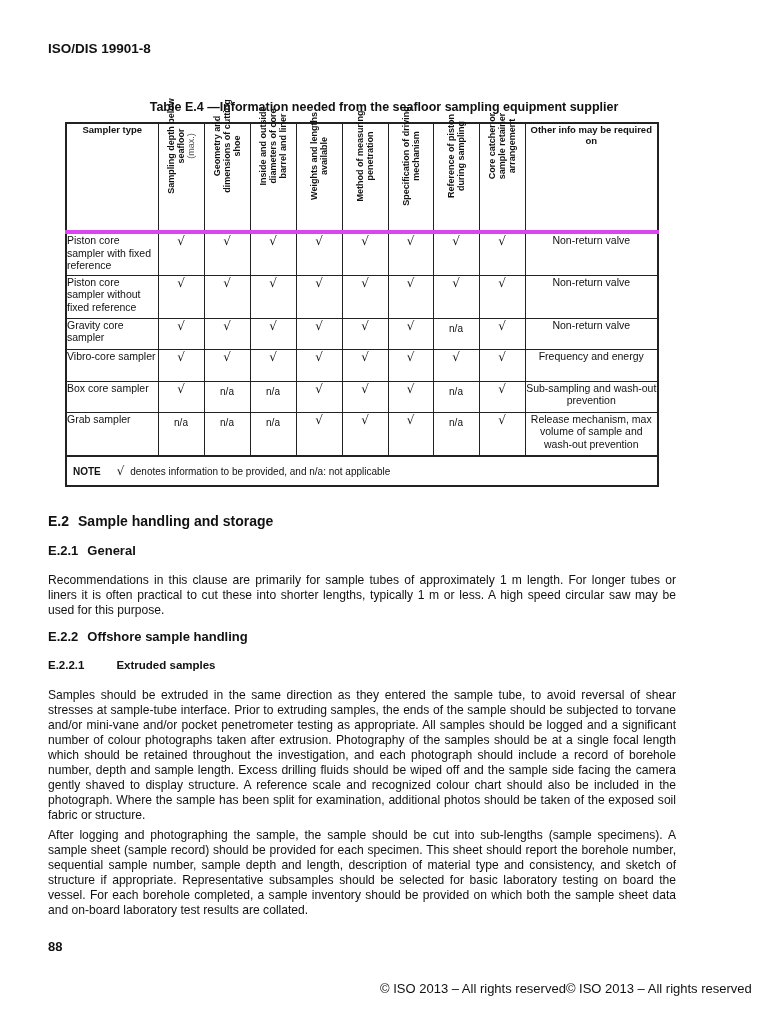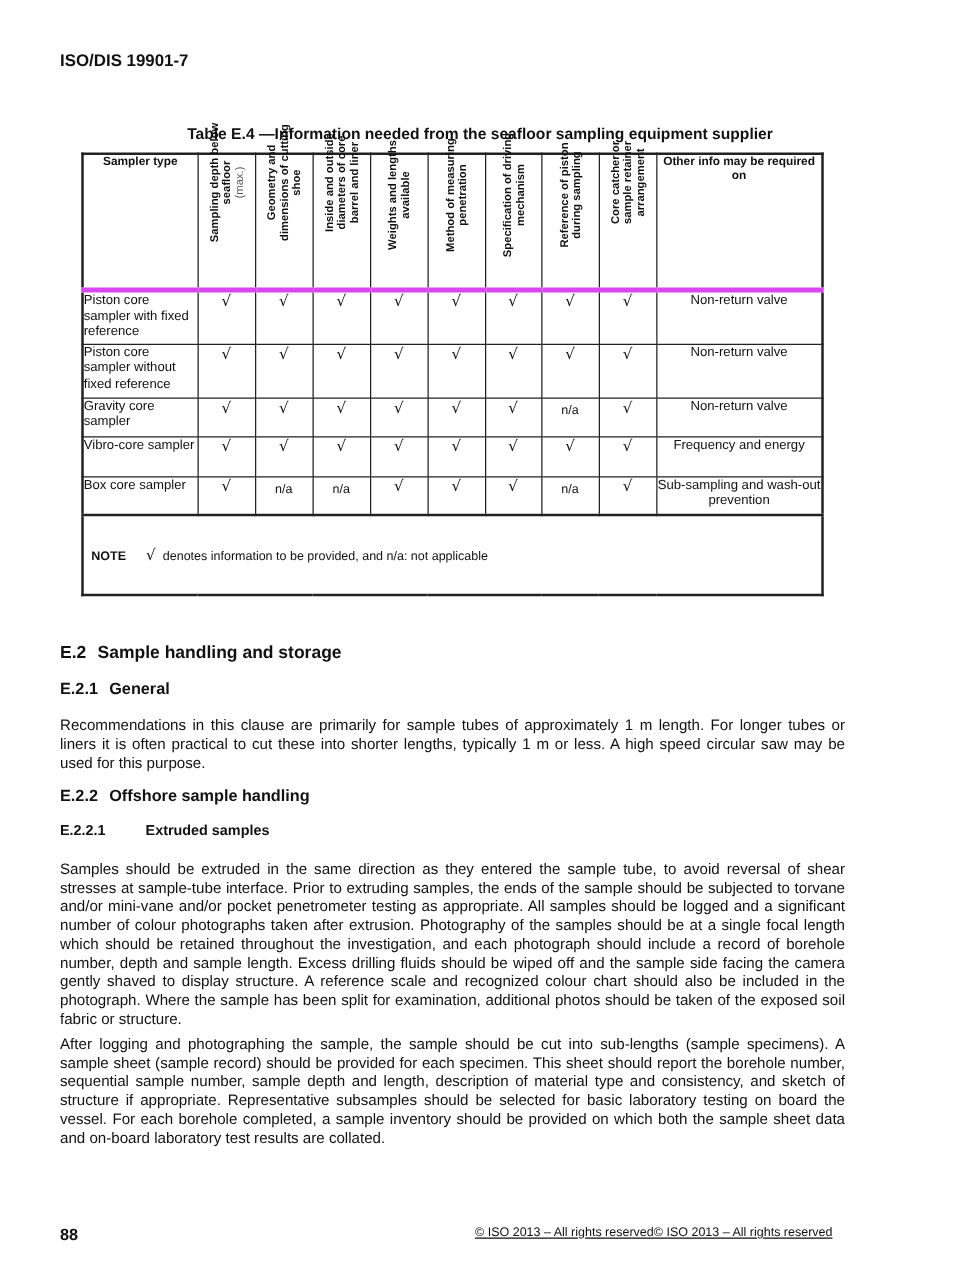--- a/index.html
+++ b/index.html
@@ -17,37 +17,37 @@
   th.rot .rtxt { position:absolute; left:50%; bottom:4px; transform-origin:0 0;
                  transform:rotate(-90deg) translate(0,-50%); white-space:normal; width:100px;
                  font-size:9px; font-weight:bold; line-height:10px; text-align:center; }
   th.rot .rtxt .light { font-weight:normal; color:#555; }
   th.last { font-size:9.5px; font-weight:bold; padding-top:4px; line-height:11px; }
   tr.head-row th { border-bottom:4px solid #d946ef; }
   td.name { padding:3px 4px; font-size:10.5px; line-height:12.5px;margin-left:26px; }
   td.mark { text-align:center; padding-top:3px; font-family:"DejaVu Serif", serif; font-size:12px; }
   td.mark.na { font-family:"Liberation Sans", sans-serif; font-size:10px; padding-top:4px; }
   td.other { text-align:center; font-size:10.5px; line-height:12.5px; padding:3px 4px; }
-  tr.note-row td { border-top:2px solid #222; padding:24px 6px; font-size:10px; }
+  tr.note-row td { border-top:2px solid #222; padding:7px 6px; font-size:10px; }
   .note-label { font-weight:bold; margin-right:16px; }
   .note-sym { font-family:"DejaVu Serif", serif; font-size:12px; margin-right:3px; }
   .h2 { position:absolute; left:48px; font-size:14px; font-weight:bold; }
   .h3 { position:absolute; left:48px; font-size:13px; font-weight:bold; }
   .h4 { position:absolute; left:48px; font-size:11.5px; font-weight:bold; }
   .h2 .num, .h3 .num { margin-right:9px; }
   .h4 .num { margin-right:32px; }
   .para { position:absolute; left:48px; width:628px; font-size:12.1px; line-height:15px;
           text-align:justify; }
-  .page-num { position:absolute; left:48px; top:980px; font-size:13px; font-weight:bold; }
-  .copyright { position:absolute; left:380px; top:981px; font-size:10px;text-decoration:underline; }
+  .page-num { position:absolute; left:48px; top:939px; font-size:13px; font-weight:bold; }
+  .copyright { position:absolute; left:380px; top:981px; font-size:13px; }
 </style>
 </head>
 <body>
 
-<div class="doc-id">ISO/DIS 19901-7</div>
+<div class="doc-id">ISO/DIS 19901-8</div>
 
 <div class="table-title">Table E.4 —Information needed from the seafloor sampling equipment supplier</div>
 
 <table class="spec">
   <colgroup>
     <col style="width:92px">
       <col style="width:46px">
       <col style="width:46px">
       <col style="width:46px">
     <col style="width:46px">
@@ -140,20 +140,32 @@
     <td class="mark">√</td>
     <td class="mark na">n/a</td>
     <td class="mark na">n/a</td>
     <td class="mark">√</td>
     <td class="mark">√</td>
     <td class="mark">√</td>
     <td class="mark na">n/a</td>
     <td class="mark">√</td>
     <td class="other">Sub-sampling and wash-out prevention</td>
   </tr>
+  <tr style="height:44px">
+    <td class="name">Grab sampler</td>
+    <td class="mark na">n/a</td>
+    <td class="mark na">n/a</td>
+    <td class="mark na">n/a</td>
+    <td class="mark">√</td>
+    <td class="mark">√</td>
+    <td class="mark">√</td>
+    <td class="mark na">n/a</td>
+    <td class="mark">√</td>
+    <td class="other">Release mechanism, max volume of sample and wash-out prevention</td>
+  </tr>
   <tr class="note-row">
     <td colspan="10">
       <span class="note-label">NOTE</span><span class="note-sym">√</span>
       <span>denotes information to be provided, and n/a: not applicable</span>
     </td>
   </tr>
 </tbody>
   </table>
 
 <div class="h2" style="top:513px">

